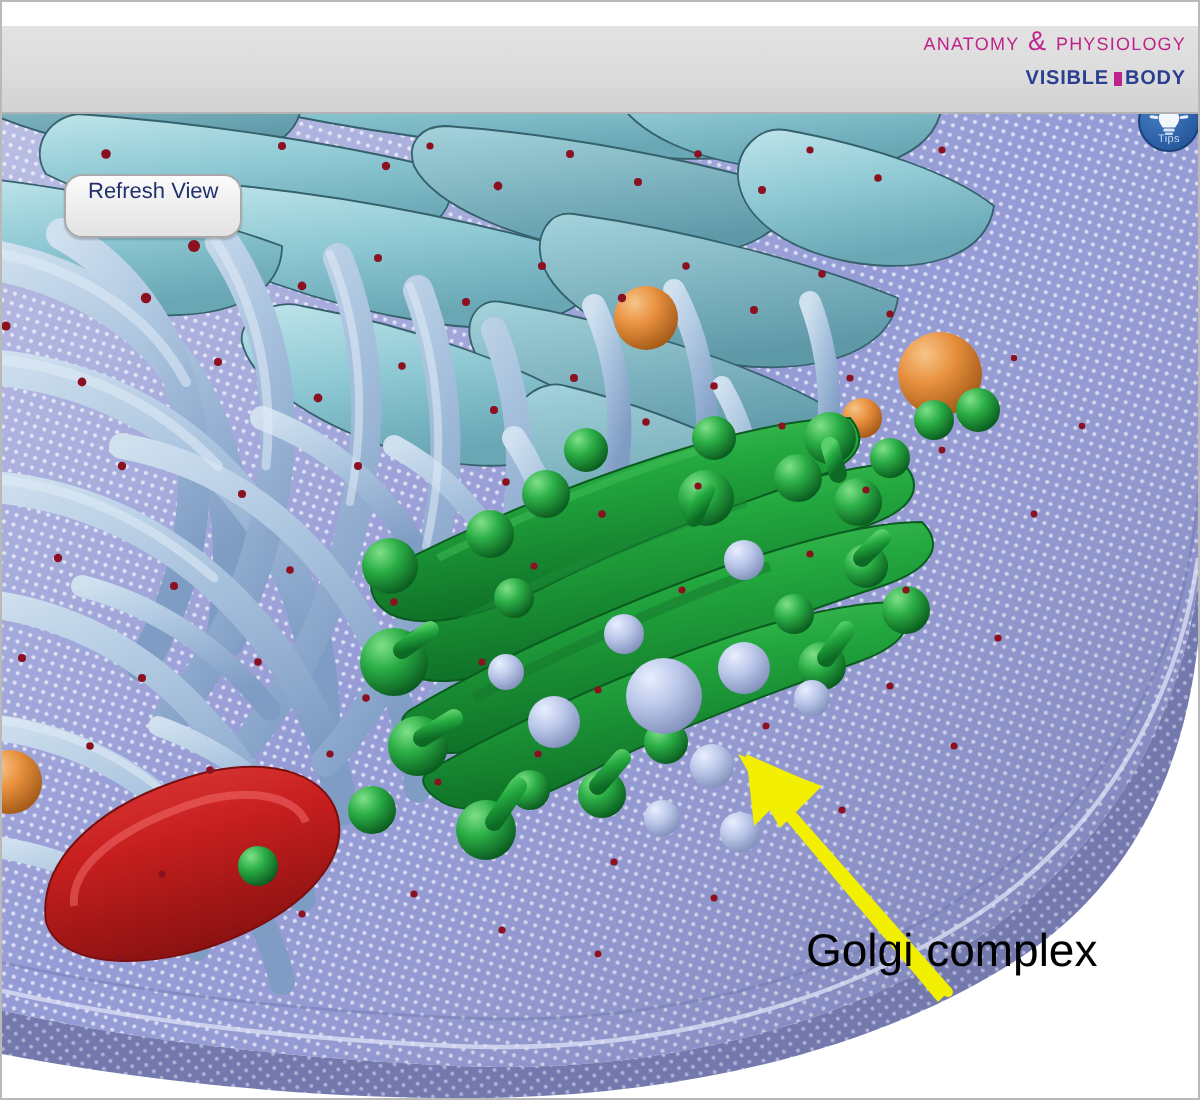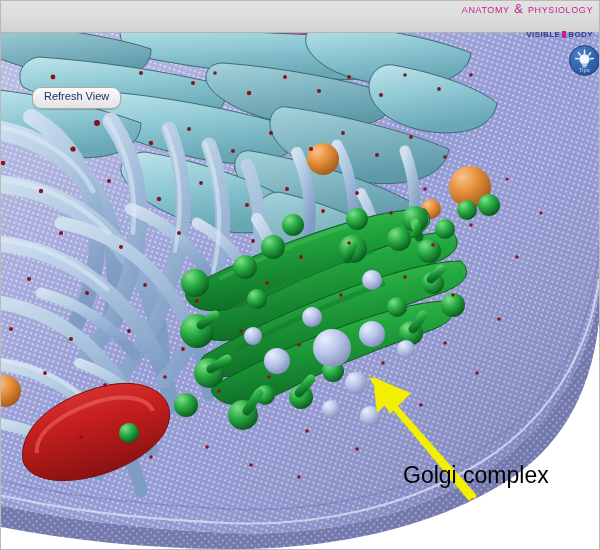--- a/index.html
+++ b/index.html
@@ -16,23 +16,23 @@
     height: 550px;
     overflow: hidden;
     background: #ffffff;
     box-sizing: border-box;
     border: 1px solid #b9b9b9;
   }
 
   
   #header {
     position: absolute;
-    left: 0; top: 0;
+    left: 0; top: 12px;
     width: 600px;
-    height: 32px;
+    height: 44px;
     background: linear-gradient(to bottom, #e2e2e2 0%, #dcdcdc 55%, #d2d2d2 100%);
     border-bottom: 1px solid #b3b3b3;
     box-sizing: border-box;
     z-index: 40;
   }
   #brand {
     position: absolute;
     right: 8px;
     top: 1px;
     text-align: right;
@@ -41,22 +41,22 @@
   #brand-title {
     font-size: 13.5px;
     letter-spacing: 0.6px;
     color: #c0228c;
     font-variant: small-caps;
     text-transform: lowercase;
     font-weight: 400;
     white-space: nowrap;
   }
   #brand-sub {
-    margin-top: 12px;
-    font-size: 11px;
+    margin-top: 2px;
+    font-size: 14px;
     letter-spacing: 0.4px;
     color: #2a3f8f;
     font-variant: small-caps;
     text-transform: lowercase;
     white-space: nowrap;
     font-weight: 700;
   }
   #brand-sub .sep {
     display: inline-block;
     width: 4px;
@@ -75,21 +75,21 @@
     overflow: hidden;
     background: #ffffff;
   }
   #scene svg { display: block; }
 
   
   #refresh-view {
     position: absolute;
     left: 31px;
     top: 86px;
-    padding: 2px 11px 6px 11px;
+    padding: 2px 11px 16px 11px;
     font-size: 11px;
     color: #20306b;
     background: linear-gradient(to bottom, #fbfbfb 0%, #eeeeee 50%, #e3e3e3 100%);
     border: 1px solid #a9a9a9;
     border-radius: 9px;
     box-shadow: 0 1px 1px rgba(0,0,0,0.18);
     cursor: pointer;
     z-index: 30;
     white-space: nowrap;
     font-family: "Liberation Sans", sans-serif;

